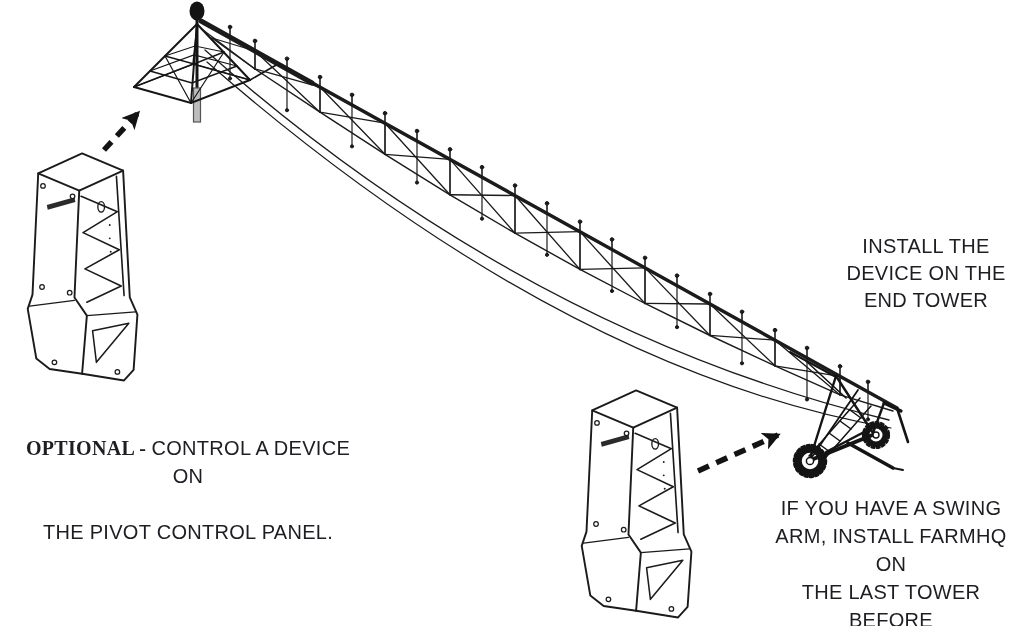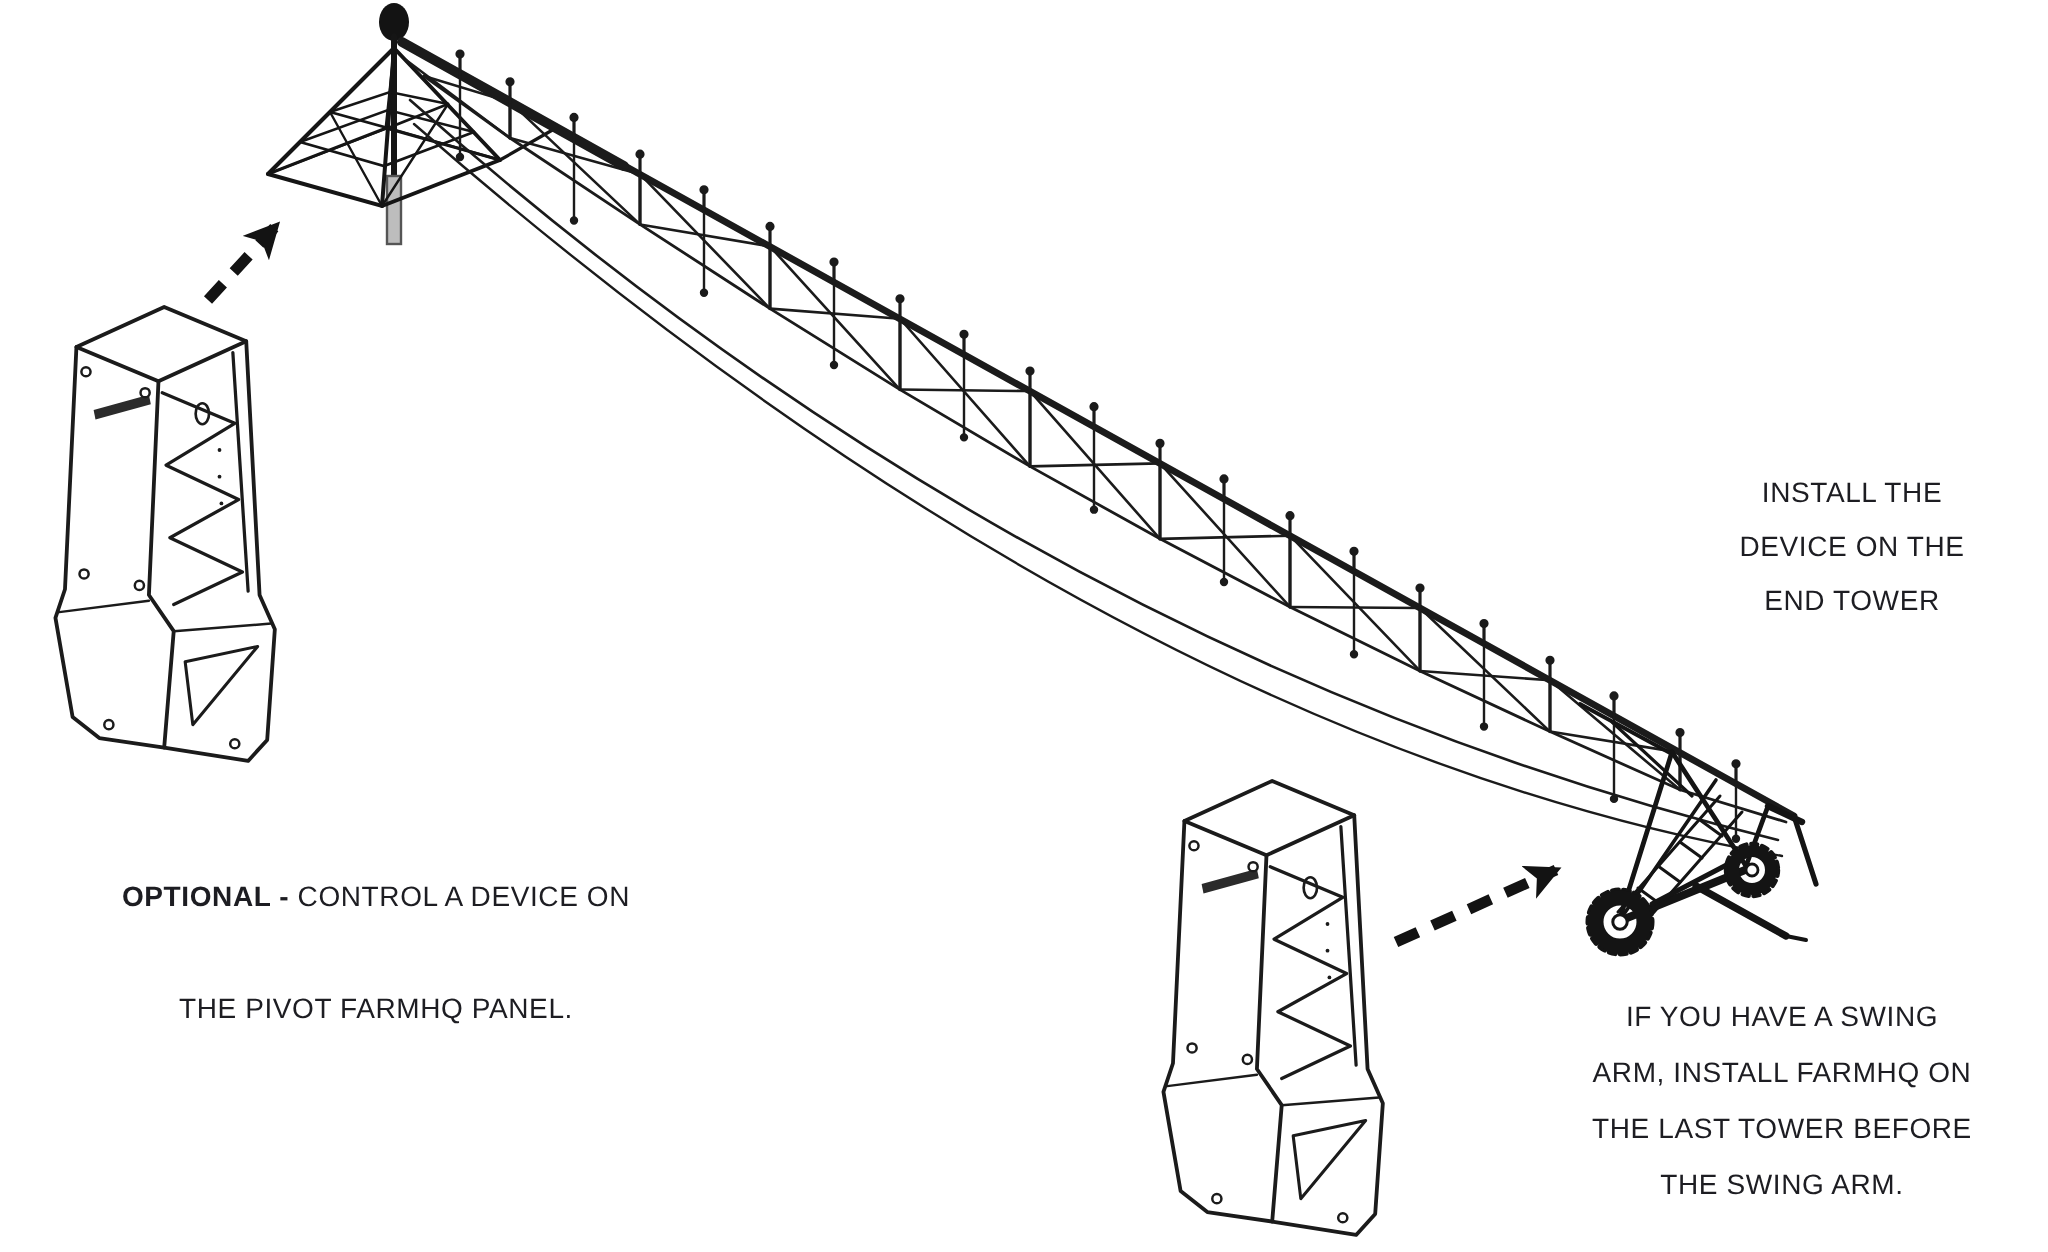--- a/index.html
+++ b/index.html
@@ -7,28 +7,28 @@
     position:relative;
     width:1024px;height:626px;
     background:var(--bg,#ffffff);
     overflow:hidden;
     font-family:"Liberation Sans",sans-serif;
   }
   .stage svg{position:absolute;left:0;top:0;}
   .caption{
     position:absolute;
     color:var(--ink,#1d1d22);
-    font-size:14px;
+    font-size:20px;
     line-height:27px;
     letter-spacing:0.3px;
     text-align:center;
     white-space:pre-line;
     font-weight:400;
   }
-  .caption b{font-weight:700;}
+  .caption b{font-weight:700;font-family:Liberation Serif, serif;}
 </style>
 </head>
 <body>
 
 <div class="stage">
 
   <svg width="1024" height="626" viewBox="0 0 1024 626">
     <defs>
       <marker id="ah" markerUnits="userSpaceOnUse" markerWidth="20" markerHeight="18" refX="15" refY="9" orient="auto">
         <path d="M0,0 L18,9 L0,18 L4.5,9 Z" fill="#131313"></path>
@@ -217,21 +217,21 @@
 
     <use href="#device" x="22" y="146" width="124" height="240"></use>
     <use href="#device" x="576" y="383" width="124" height="240"></use>
 
     <path d="M104,150 L138,113" stroke="#131313" stroke-width="5.5" stroke-dasharray="11 8" fill="none" marker-end="url(#ah)"></path>
     <path d="M698,471 L778,435" stroke="#131313" stroke-width="5.5" stroke-dasharray="12 8" fill="none" marker-end="url(#ah)"></path>
   </svg>
 
   <div class="caption" style="left:8px;top:406px;width:360px;line-height:28px;">
     <div><b>OPTIONAL - </b><span>CONTROL A DEVICE ON</span></div>
-    <div>THE PIVOT FARMHQ PANEL.</div>
+    <div>THE PIVOT CONTROL PANEL.</div>
   </div>
 
   <div class="caption" style="left:834px;top:233px;width:184px;">INSTALL THE
 DEVICE ON THE
 END TOWER</div>
 
   <div class="caption" style="left:760px;top:494px;width:262px;line-height:28px;">IF YOU HAVE A SWING
 ARM, INSTALL FARMHQ ON
 THE LAST TOWER BEFORE
 THE SWING ARM.</div>

